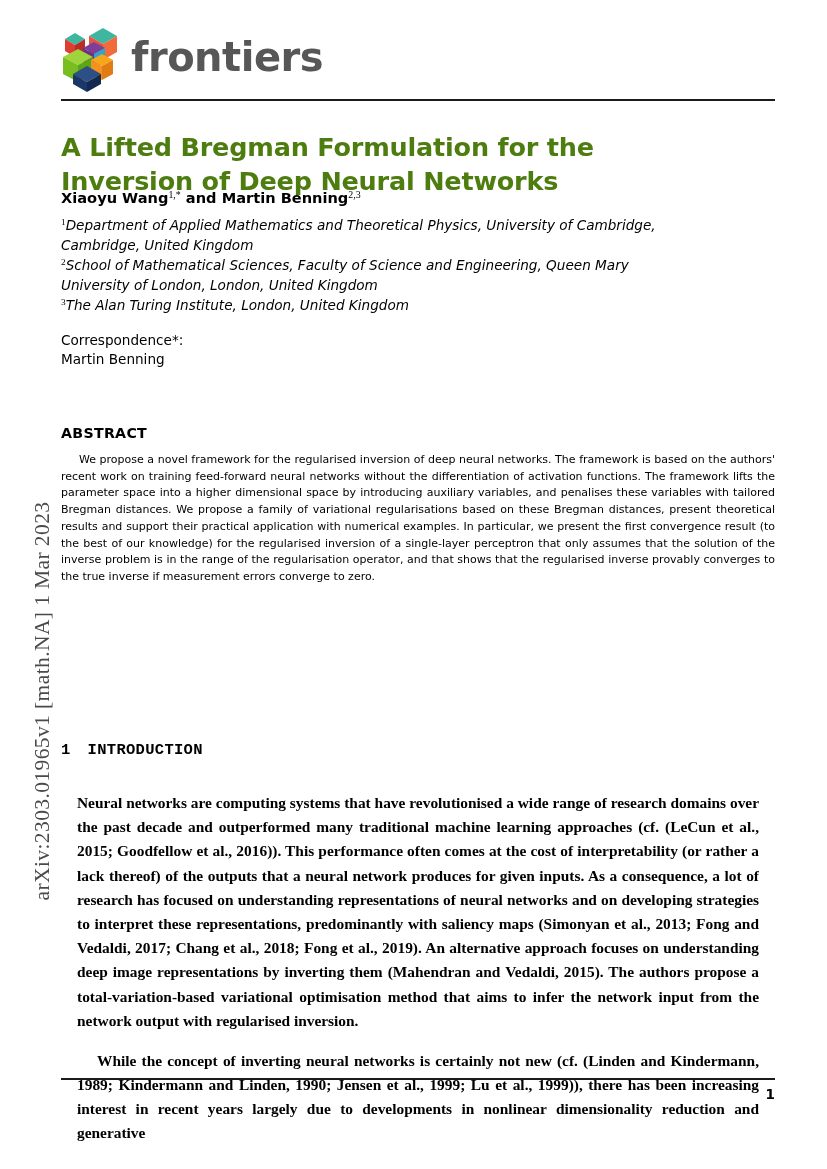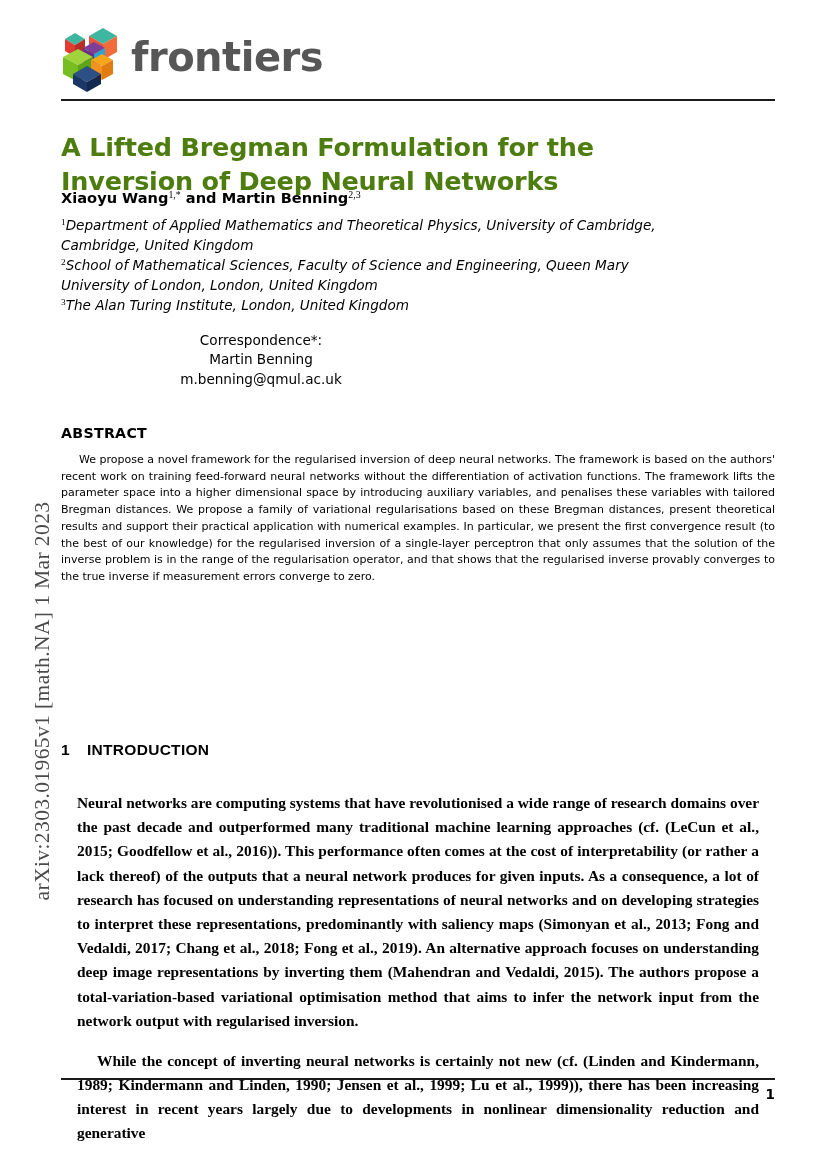--- a/index.html
+++ b/index.html
@@ -138,21 +138,21 @@
   
   #correspondence {
     position: absolute;
     left: 0px;
     top: 331px;
     width: 400px;
     font-family: "DejaVu Sans", sans-serif;
     font-size: 13.6px;
     line-height: 1.42;
   }
-  #correspondence span { display: block; text-align: center; }
+  #correspondence span { display: block; }
 
   
   #abstract-heading {
     position: absolute;
     left: 0px;
     top: 425px;
     font-family: "DejaVu Sans", sans-serif;
     font-weight: bold;
     font-size: 14.2px;
     letter-spacing: 0.3px;
@@ -183,21 +183,21 @@
     letter-spacing: 0.15px;
     text-align: justify;
   }
   #keywords .kw-label { font-weight: bold; }
 
   
   #sec1-heading {
     position: absolute;
     left: 0px;
     top: 741px;
-    font-family: Liberation Sans, sans-serif;
+    font-family: Liberation Mono, monospace;
     font-weight: bold;
     font-size: 15.5px;
     letter-spacing: 0.3px;
   }
   #sec1-heading .num { margin-right: 17px; }
 
   #body-text {
     position: absolute;
     left: 0px;
     top: 775px;
@@ -291,21 +291,20 @@
 
   <div id="affiliations">
     <span class="aff"><sup>1</sup><span>Department of Applied Mathematics and Theoretical Physics, University of Cambridge, Cambridge, United Kingdom</span></span>
     <span class="aff"><sup>2</sup><span>School of Mathematical Sciences, Faculty of Science and Engineering, Queen Mary University of London, London, United Kingdom</span></span>
     <span class="aff"><sup>3</sup><span>The Alan Turing Institute, London, United Kingdom</span></span>
   </div>
 
   <div id="correspondence">
     <span>Correspondence*:</span>
     <span>Martin Benning</span>
-    <span>m.benning@qmul.ac.uk</span>
   </div>
 
   <div id="abstract-heading">ABSTRACT</div>
   <div id="abstract-body">We propose a novel framework for the regularised inversion of deep neural networks. The framework is based on the authors' recent work on training feed-forward neural networks without the differentiation of activation functions. The framework lifts the parameter space into a higher dimensional space by introducing auxiliary variables, and penalises these variables with tailored Bregman distances. We propose a family of variational regularisations based on these Bregman distances, present theoretical results and support their practical application with numerical examples. In particular, we present the first convergence result (to the best of our knowledge) for the regularised inversion of a single-layer perceptron that only assumes that the solution of the inverse problem is in the range of the regularisation operator, and that shows that the regularised inverse provably converges to the true inverse if measurement errors converge to zero.</div>
 
 
   <div id="sec1-heading">
     <span class="num">1</span><span>INTRODUCTION</span>
   </div>
 

